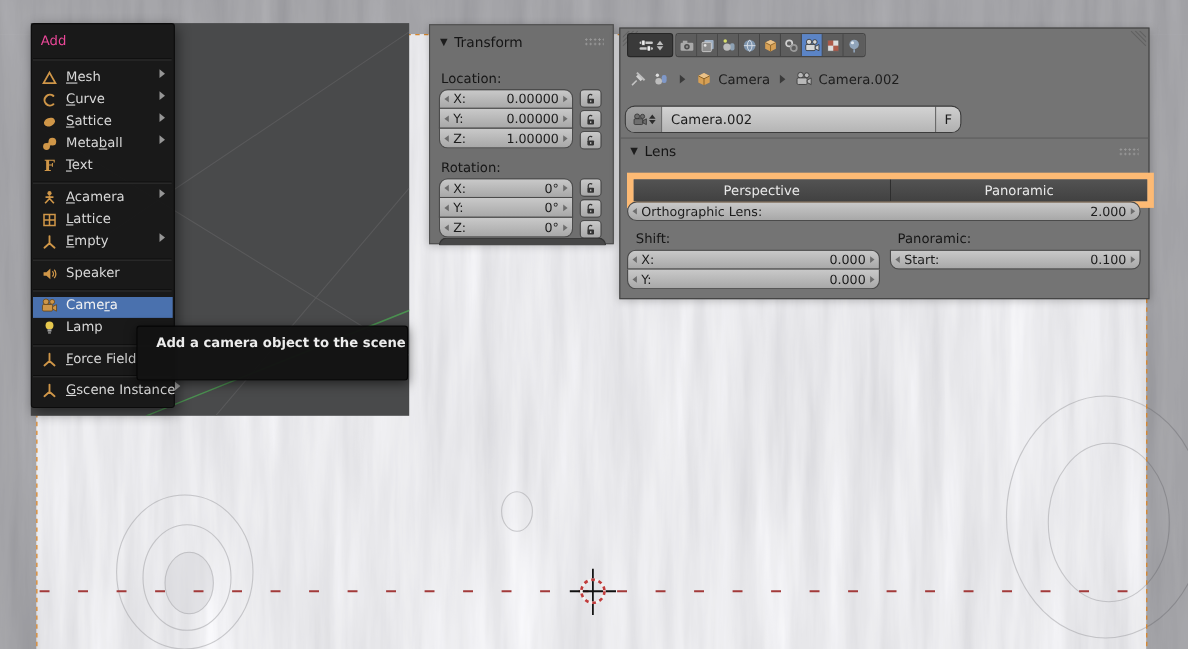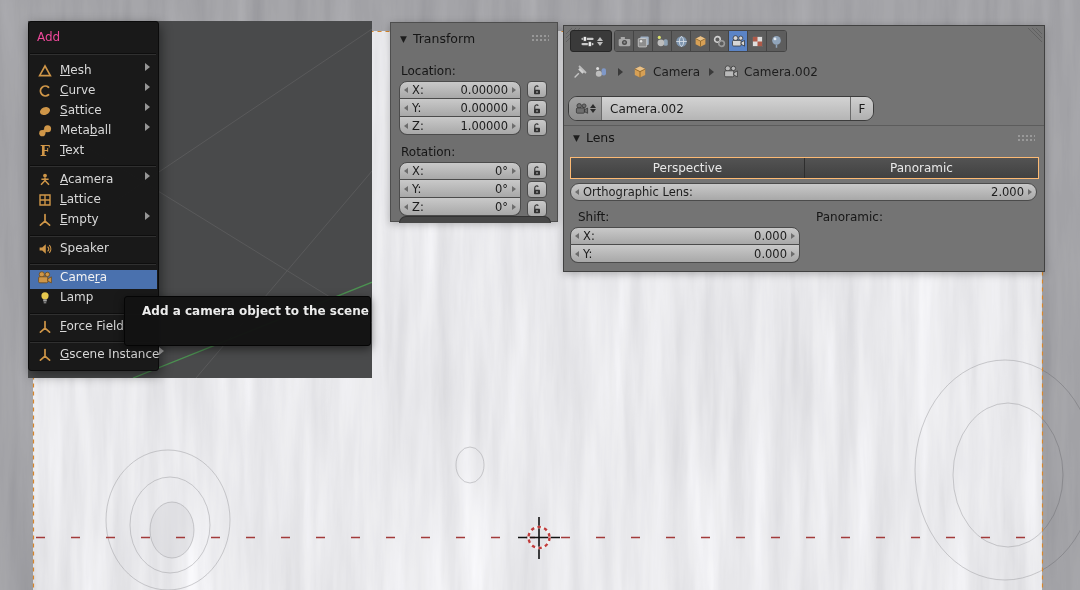--- a/index.html
+++ b/index.html
@@ -61,21 +61,21 @@
   .namewrap{position:absolute;left:4px;top:70px;width:304px;height:23px;border:1px solid #3c3c3c;
             border-radius:9px;display:flex;overflow:hidden;background:#9a9a9a}
   .namebtn{width:32px;background:linear-gradient(#a2a2a2,#8d8d8d);display:flex;align-items:center;justify-content:center;gap:1px;border-right:1px solid #6a6a6a}
   .namefield{flex:1;background:linear-gradient(#d3d3d3,#b5b5b5);display:flex;align-items:center;padding:0 8px;color:#1b1b1b}
   .fbtn{width:22px;background:linear-gradient(#cfcfcf,#b0b0b0);border-left:1px solid #6a6a6a;
         display:flex;align-items:center;justify-content:center;color:#1b1b1b}
   .propsep{position:absolute;left:0;top:99px;width:100%;height:1px;background:#5c5c5c}
   .lenshdr{position:absolute;left:9px;top:104px;display:flex;align-items:center}
   #props .grip{position:absolute;right:9px;top:108px}
   .btn3{position:absolute;left:6px;top:131px;width:467px;height:20px;display:flex;
-        border:1px solid #fdba74;border-radius:0;overflow:hidden}
+        border:6px solid #fdba74;border-radius:0;overflow:hidden}
   .btn3 .seg{flex:1;display:flex;align-items:center;justify-content:center;
              background:linear-gradient(#535353,#414141);color:#e8e8e8;border-right:1px solid #2e2e2e;font-size:12px}
   .btn3 .seg:last-child{border-right:none}
   .btn3 .seg.active{background:linear-gradient(#769cd9,#5c83c4);color:#101010}
   .corner-grip{position:absolute;opacity:.6}
 
   
   #addmenu{left:28px;top:21px;width:129px;height:348px;background:rgba(24,24,24,.97);
            border:1px solid #0b0b0b;border-radius:3px;z-index:6;box-shadow:2px 4px 12px rgba(0,0,0,.45)}
   #addmenu .mtitle{position:absolute;left:8px;top:8px;color:#ec4899}
@@ -431,20 +431,26 @@
     </div>
     <div class="field">
       <span class="fa l"></span>
       <span class="flbl">Y:</span>
       <span class="fval">0.000</span>
       <span class="fa r"></span>
     </div>
   </div>
 
   <div class="abs grp" style="left:245px;top:201px;width:228px">
+    <div class="field">
+      <span class="fa l"></span>
+      <span class="flbl">Start:</span>
+      <span class="fval">0.100</span>
+      <span class="fa r"></span>
+    </div>
   </div>
 </div>
 
 <div id="addmenu" class="abs">
   <div class="mtitle">Add</div>
   <div class="msep" style="top:31px"></div>
 
   <div class="mrow" style="top:41px">
     <svg class="mi" viewBox="0 0 16 16">
         <path d="M8 3 13.4 12.6H2.6z" fill="none" stroke="#cf9648" stroke-width="1.6"></path>

